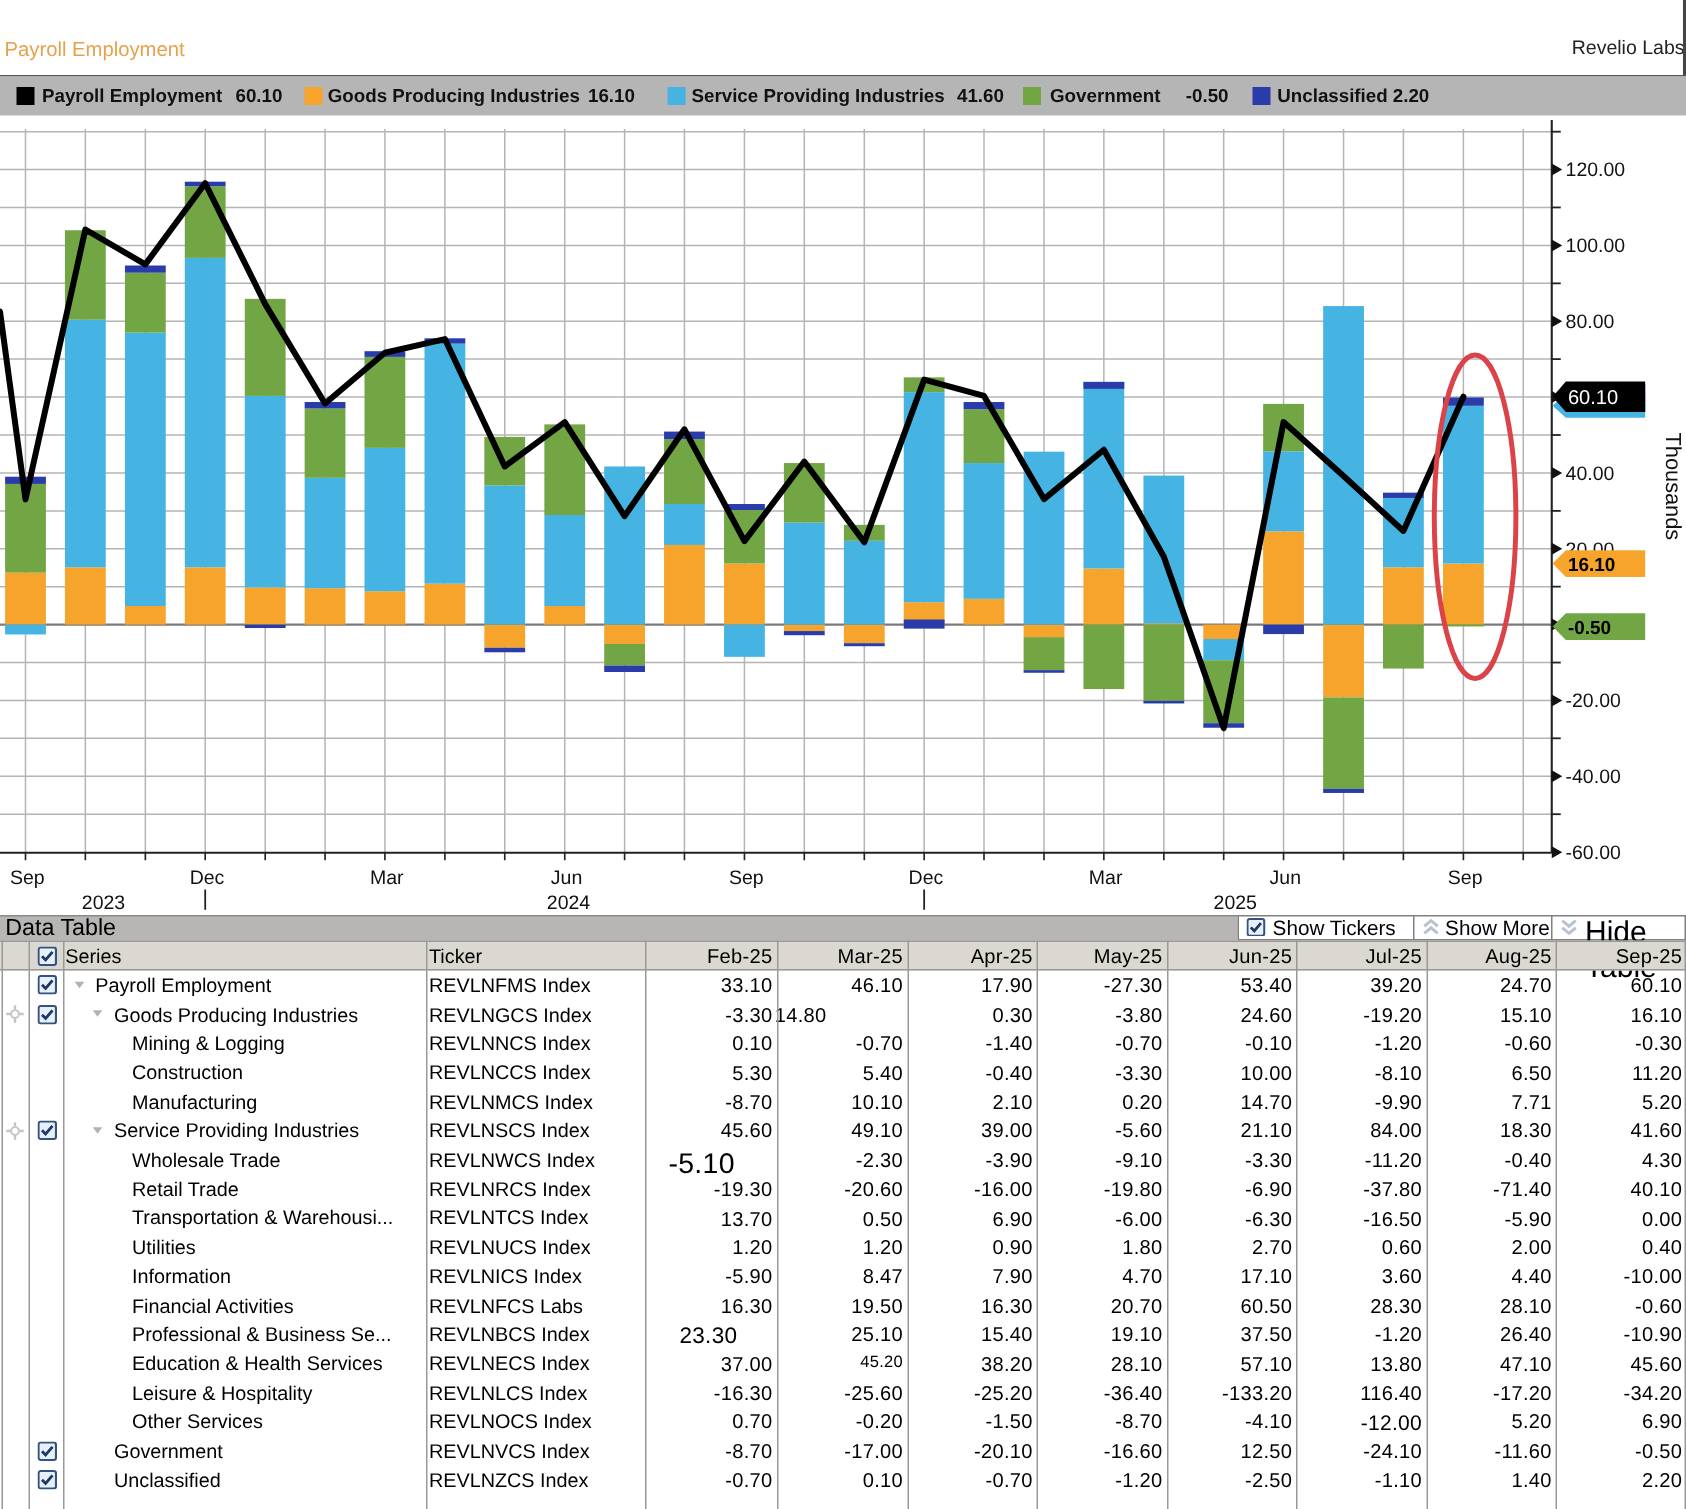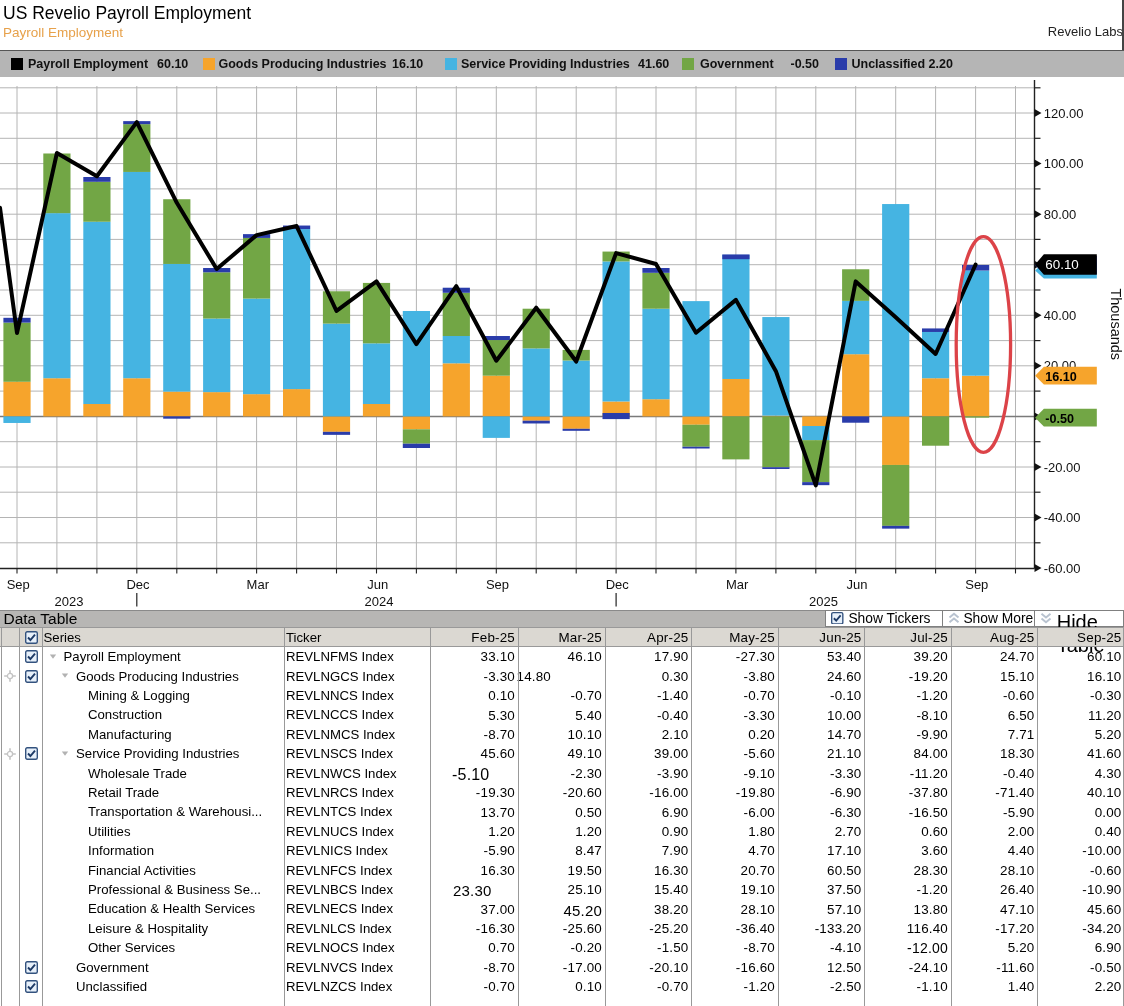--- a/index.html
+++ b/index.html
@@ -1,20 +1,19 @@
 <!DOCTYPE html>
 <html><head><meta charset="utf-8">
 <style>
 * { margin:0; padding:0; }
 html,body { width:1124px; height:1006px; background:#fff; font-family:"Liberation Sans", sans-serif; }
 #page { position:relative; width:1124px; height:1006px; overflow:hidden; background:#fff; }
 </style></head>
 <body>
 <div id="page">
-<div style="position:absolute;left:3px;top:2.5px;font-size:17.5px;color:#000">US Revelio Payroll Employment</div>
 <div style="position:absolute;left:3px;top:24.5px;font-size:13.5px;color:#e7a14a">Payroll Employment</div>
 <div style="position:absolute;right:1px;top:23.5px;font-size:13px;color:#222">Revelio Labs</div>
 <div style="position:absolute;left:1122px;top:0;width:2px;height:50px;background:#444"></div>
 <div style="position:absolute;left:0;top:50px;width:1124px;height:1px;background:#555"></div>
 <div style="position:absolute;left:0;top:51px;width:1124px;height:26px;background:#b5b5b5"></div>
 <div style="position:absolute;left:11px;top:58px;width:12px;height:12px;background:#000"></div>
 <div style="position:absolute;left:28px;top:57px;font-size:12.5px;font-weight:bold;color:#111;white-space:nowrap">Payroll Employment</div>
 <div style="position:absolute;left:157px;top:57px;font-size:12.5px;font-weight:bold;color:#111;white-space:nowrap">60.10</div>
 <div style="position:absolute;left:203px;top:58px;width:12px;height:12px;background:#f6a42c"></div>
 <div style="position:absolute;left:218.5px;top:57px;font-size:12.5px;font-weight:bold;color:#111;white-space:nowrap">Goods Producing Industries</div>
@@ -377,21 +376,21 @@
 <div style="position:absolute;left:429.5px;top:746.4px;width:85.5px;text-align:right;font-size:13.4px;letter-spacing:0.2px">45.60</div>
 <div style="position:absolute;left:516.5px;top:746.4px;width:85.5px;text-align:right;font-size:13.4px;letter-spacing:0.2px">49.10</div>
 <div style="position:absolute;left:603.0px;top:746.4px;width:85.5px;text-align:right;font-size:13.4px;letter-spacing:0.2px">39.00</div>
 <div style="position:absolute;left:689.5px;top:746.4px;width:85.5px;text-align:right;font-size:13.4px;letter-spacing:0.2px">-5.60</div>
 <div style="position:absolute;left:776.0px;top:746.4px;width:85.5px;text-align:right;font-size:13.4px;letter-spacing:0.2px">21.10</div>
 <div style="position:absolute;left:862.5px;top:746.4px;width:85.5px;text-align:right;font-size:13.4px;letter-spacing:0.2px">84.00</div>
 <div style="position:absolute;left:949.0px;top:746.4px;width:85.5px;text-align:right;font-size:13.4px;letter-spacing:0.2px">18.30</div>
 <div style="position:absolute;left:1036.0px;top:746.4px;width:85.5px;text-align:right;font-size:13.4px;letter-spacing:0.2px">41.60</div>
 <div style="position:absolute;left:88px;top:765.6px;font-size:13.2px;white-space:nowrap">Wholesale Trade</div>
 <div style="position:absolute;left:286px;top:765.6px;font-size:13.2px;white-space:nowrap">REVLNWCS Index</div>
-<div style="position:absolute;left:452px;top:765.8px;width:85.5px;text-align:left;font-size:16px;letter-spacing:0.2px">-5.10</div>
+<div style="position:absolute;left:425px;top:765.8px;width:85.5px;text-align:center;font-size:19px;letter-spacing:0.2px">-5.10</div>
 <div style="position:absolute;left:516.5px;top:765.8px;width:85.5px;text-align:right;font-size:13.4px;letter-spacing:0.2px">-2.30</div>
 <div style="position:absolute;left:603.0px;top:765.8px;width:85.5px;text-align:right;font-size:13.4px;letter-spacing:0.2px">-3.90</div>
 <div style="position:absolute;left:689.5px;top:765.8px;width:85.5px;text-align:right;font-size:13.4px;letter-spacing:0.2px">-9.10</div>
 <div style="position:absolute;left:776.0px;top:765.8px;width:85.5px;text-align:right;font-size:13.4px;letter-spacing:0.2px">-3.30</div>
 <div style="position:absolute;left:862.5px;top:765.8px;width:85.5px;text-align:right;font-size:13.4px;letter-spacing:0.2px">-11.20</div>
 <div style="position:absolute;left:949.0px;top:765.8px;width:85.5px;text-align:right;font-size:13.4px;letter-spacing:0.2px">-0.40</div>
 <div style="position:absolute;left:1036.0px;top:765.8px;width:85.5px;text-align:right;font-size:13.4px;letter-spacing:0.2px">4.30</div>
 <div style="position:absolute;left:88px;top:785.0px;font-size:13.2px;white-space:nowrap">Retail Trade</div>
 <div style="position:absolute;left:286px;top:785.0px;font-size:13.2px;white-space:nowrap">REVLNRCS Index</div>
 <div style="position:absolute;left:429.5px;top:785.2px;width:85.5px;text-align:right;font-size:13.4px;letter-spacing:0.2px">-19.30</div>
@@ -426,21 +425,21 @@
 <div style="position:absolute;left:286px;top:843.2px;font-size:13.2px;white-space:nowrap">REVLNICS Index</div>
 <div style="position:absolute;left:429.5px;top:843.4px;width:85.5px;text-align:right;font-size:13.4px;letter-spacing:0.2px">-5.90</div>
 <div style="position:absolute;left:516.5px;top:843.4px;width:85.5px;text-align:right;font-size:13.4px;letter-spacing:0.2px">8.47</div>
 <div style="position:absolute;left:603.0px;top:843.4px;width:85.5px;text-align:right;font-size:13.4px;letter-spacing:0.2px">7.90</div>
 <div style="position:absolute;left:689.5px;top:843.4px;width:85.5px;text-align:right;font-size:13.4px;letter-spacing:0.2px">4.70</div>
 <div style="position:absolute;left:776.0px;top:843.4px;width:85.5px;text-align:right;font-size:13.4px;letter-spacing:0.2px">17.10</div>
 <div style="position:absolute;left:862.5px;top:843.4px;width:85.5px;text-align:right;font-size:13.4px;letter-spacing:0.2px">3.60</div>
 <div style="position:absolute;left:949.0px;top:843.4px;width:85.5px;text-align:right;font-size:13.4px;letter-spacing:0.2px">4.40</div>
 <div style="position:absolute;left:1036.0px;top:843.4px;width:85.5px;text-align:right;font-size:13.4px;letter-spacing:0.2px">-10.00</div>
 <div style="position:absolute;left:88px;top:862.6px;font-size:13.2px;white-space:nowrap">Financial Activities</div>
-<div style="position:absolute;left:286px;top:862.6px;font-size:13.2px;white-space:nowrap">REVLNFCS Index</div>
+<div style="position:absolute;left:286px;top:862.6px;font-size:13.2px;white-space:nowrap">REVLNFCS Labs</div>
 <div style="position:absolute;left:429.5px;top:862.8px;width:85.5px;text-align:right;font-size:13.4px;letter-spacing:0.2px">16.30</div>
 <div style="position:absolute;left:516.5px;top:862.8px;width:85.5px;text-align:right;font-size:13.4px;letter-spacing:0.2px">19.50</div>
 <div style="position:absolute;left:603.0px;top:862.8px;width:85.5px;text-align:right;font-size:13.4px;letter-spacing:0.2px">16.30</div>
 <div style="position:absolute;left:689.5px;top:862.8px;width:85.5px;text-align:right;font-size:13.4px;letter-spacing:0.2px">20.70</div>
 <div style="position:absolute;left:776.0px;top:862.8px;width:85.5px;text-align:right;font-size:13.4px;letter-spacing:0.2px">60.50</div>
 <div style="position:absolute;left:862.5px;top:862.8px;width:85.5px;text-align:right;font-size:13.4px;letter-spacing:0.2px">28.30</div>
 <div style="position:absolute;left:949.0px;top:862.8px;width:85.5px;text-align:right;font-size:13.4px;letter-spacing:0.2px">28.10</div>
 <div style="position:absolute;left:1036.0px;top:862.8px;width:85.5px;text-align:right;font-size:13.4px;letter-spacing:0.2px">-0.60</div>
 <div style="position:absolute;left:88px;top:882.0px;font-size:13.2px;white-space:nowrap">Professional &amp; Business Se...</div>
 <div style="position:absolute;left:286px;top:882.0px;font-size:13.2px;white-space:nowrap">REVLNBCS Index</div>
@@ -448,21 +447,21 @@
 <div style="position:absolute;left:516.5px;top:882.2px;width:85.5px;text-align:right;font-size:13.4px;letter-spacing:0.2px">25.10</div>
 <div style="position:absolute;left:603.0px;top:882.2px;width:85.5px;text-align:right;font-size:13.4px;letter-spacing:0.2px">15.40</div>
 <div style="position:absolute;left:689.5px;top:882.2px;width:85.5px;text-align:right;font-size:13.4px;letter-spacing:0.2px">19.10</div>
 <div style="position:absolute;left:776.0px;top:882.2px;width:85.5px;text-align:right;font-size:13.4px;letter-spacing:0.2px">37.50</div>
 <div style="position:absolute;left:862.5px;top:882.2px;width:85.5px;text-align:right;font-size:13.4px;letter-spacing:0.2px">-1.20</div>
 <div style="position:absolute;left:949.0px;top:882.2px;width:85.5px;text-align:right;font-size:13.4px;letter-spacing:0.2px">26.40</div>
 <div style="position:absolute;left:1036.0px;top:882.2px;width:85.5px;text-align:right;font-size:13.4px;letter-spacing:0.2px">-10.90</div>
 <div style="position:absolute;left:88px;top:901.4px;font-size:13.2px;white-space:nowrap">Education &amp; Health Services</div>
 <div style="position:absolute;left:286px;top:901.4px;font-size:13.2px;white-space:nowrap">REVLNECS Index</div>
 <div style="position:absolute;left:429.5px;top:901.6px;width:85.5px;text-align:right;font-size:13.4px;letter-spacing:0.2px">37.00</div>
-<div style="position:absolute;left:516.5px;top:901.6px;width:85.5px;text-align:right;font-size:15px;letter-spacing:0.2px">45.20</div>
+<div style="position:absolute;left:516.5px;top:901.6px;width:85.5px;text-align:right;font-size:11px;letter-spacing:0.2px">45.20</div>
 <div style="position:absolute;left:603.0px;top:901.6px;width:85.5px;text-align:right;font-size:13.4px;letter-spacing:0.2px">38.20</div>
 <div style="position:absolute;left:689.5px;top:901.6px;width:85.5px;text-align:right;font-size:13.4px;letter-spacing:0.2px">28.10</div>
 <div style="position:absolute;left:776.0px;top:901.6px;width:85.5px;text-align:right;font-size:13.4px;letter-spacing:0.2px">57.10</div>
 <div style="position:absolute;left:862.5px;top:901.6px;width:85.5px;text-align:right;font-size:13.4px;letter-spacing:0.2px">13.80</div>
 <div style="position:absolute;left:949.0px;top:901.6px;width:85.5px;text-align:right;font-size:13.4px;letter-spacing:0.2px">47.10</div>
 <div style="position:absolute;left:1036.0px;top:901.6px;width:85.5px;text-align:right;font-size:13.4px;letter-spacing:0.2px">45.60</div>
 <div style="position:absolute;left:88px;top:920.8px;font-size:13.2px;white-space:nowrap">Leisure &amp; Hospitality</div>
 <div style="position:absolute;left:286px;top:920.8px;font-size:13.2px;white-space:nowrap">REVLNLCS Index</div>
 <div style="position:absolute;left:429.5px;top:921.0px;width:85.5px;text-align:right;font-size:13.4px;letter-spacing:0.2px">-16.30</div>
 <div style="position:absolute;left:516.5px;top:921.0px;width:85.5px;text-align:right;font-size:13.4px;letter-spacing:0.2px">-25.60</div>

